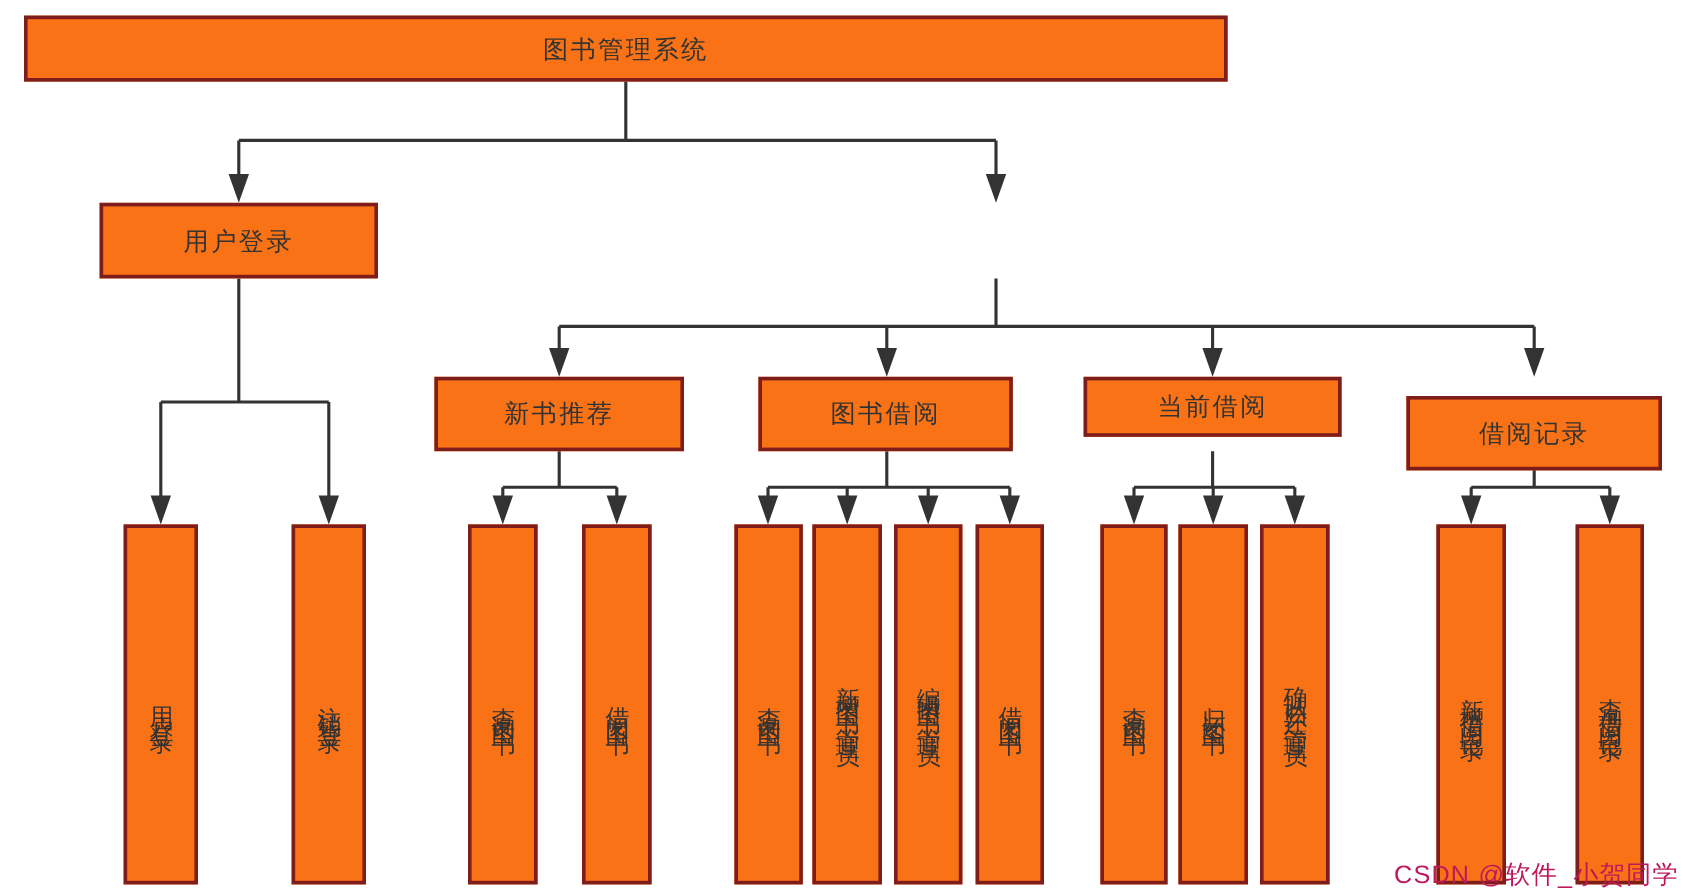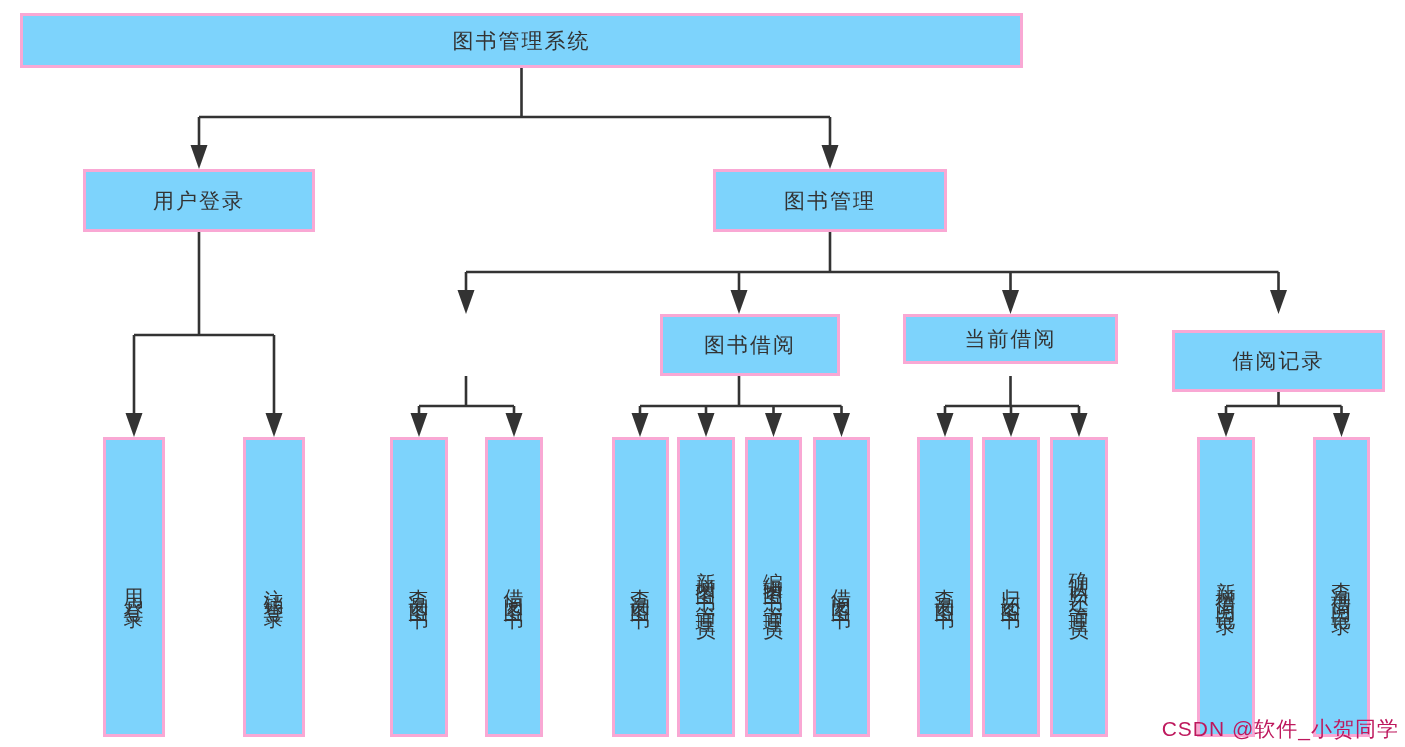--- a/index.html
+++ b/index.html
@@ -7,22 +7,22 @@
     position:relative;
     width:1405px;height:747px;
     background:#ffffff;
     font-family:"Liberation Sans","DejaVu Sans",sans-serif;
     overflow:hidden;
   }
   #connectors{position:absolute;left:0;top:0;z-index:0;}
   .node{
     position:absolute;
     box-sizing:border-box;
-    background:#7dd3fc;
-    border:3px solid #f9a8d4;
+    background:#f97316;
+    border:3px solid #7f1d1d;
     color:#333333;
     display:flex;align-items:center;justify-content:center;
     z-index:1;
     text-align:center;
   }
   .node.h{
     font-size:21px;
     letter-spacing:2px;
     white-space:nowrap;
   }
@@ -84,23 +84,23 @@
       <polygon points="1002.5,413 1019.5,413 1011,437"></polygon>
       <polygon points="1070.5,413 1087.5,413 1079,437"></polygon>
       <polygon points="1217.5,413 1234.5,413 1226,437"></polygon>
       <polygon points="1333,413 1350,413 1341.5,437"></polygon>
     </g>
   </svg>
 
   <div class="node h" style="left:20px;top:13px;width:1003px;height:55px">图书管理系统</div>
 
   <div class="node h" style="left:83px;top:169px;width:232px;height:63px">用户登录</div>
-  <div class="node h" style="left:713px;top:169px;width:234px;height:63px">图书管理</div>
 
-  <div class="node h" style="left:660px;top:314px;width:180px;height:62px">图书借阅</div>
+  <div class="node h" style="left:362px;top:314px;width:208px;height:62px">新书推荐</div>
+  <div class="node h" style="left:632px;top:314px;width:212px;height:62px">图书借阅</div>
   <div class="node h" style="left:903px;top:314px;width:215px;height:50px">当前借阅</div>
   <div class="node h" style="left:1172px;top:330px;width:213px;height:62px">借阅记录</div>
 
   <div class="node v" style="left:103px;top:437px;width:62px;height:300px">用户登录</div>
   <div class="node v" style="left:243px;top:437px;width:62px;height:300px">注销登录</div>
 
   <div class="node v" style="left:390px;top:437px;width:58px;height:300px">查询图书</div>
   <div class="node v" style="left:485px;top:437px;width:58px;height:300px">借阅图书</div>
 
   <div class="node v" style="left:612px;top:437px;width:57px;height:300px">查询图书</div>

